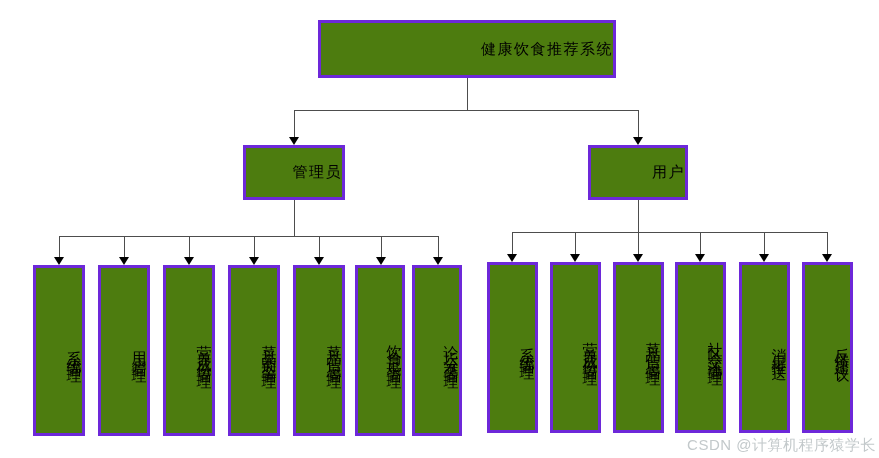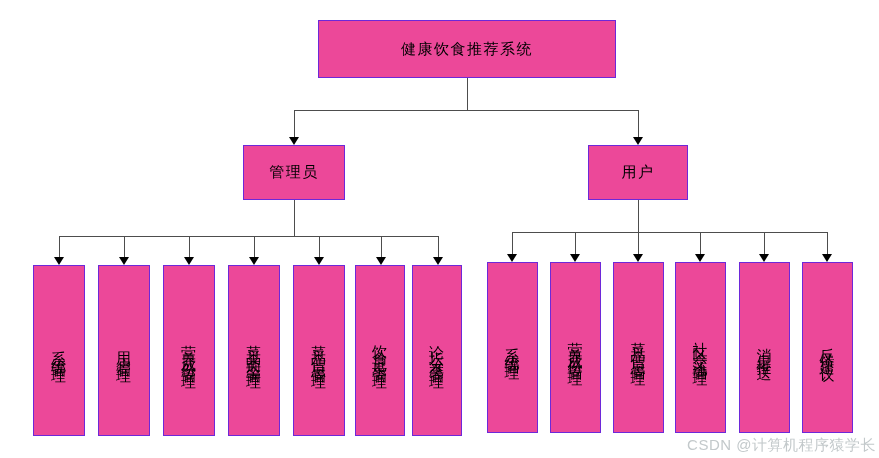--- a/index.html
+++ b/index.html
@@ -9,25 +9,25 @@
   }
   .canvas {
     position: relative;
     width: 879px;
     height: 458px;
     background: #ffffff;
     overflow: hidden;
   }
   .box {
     position: absolute;
-    border: 1px solid #6d28d9;
-    background: #ec4899;
+    border: 3px solid #6d28d9;
+    background: #4d7c0f;
     display: flex;
     align-items: center;
-    justify-content: center;
+    justify-content: flex-end;
     box-sizing: border-box;
     color: #000000;
   }
   .box .hlabel {
     font-size: 15px;
     letter-spacing: 1.5px;
     white-space: nowrap;
   }
   .box .vlabel {
     writing-mode: vertical-lr;

